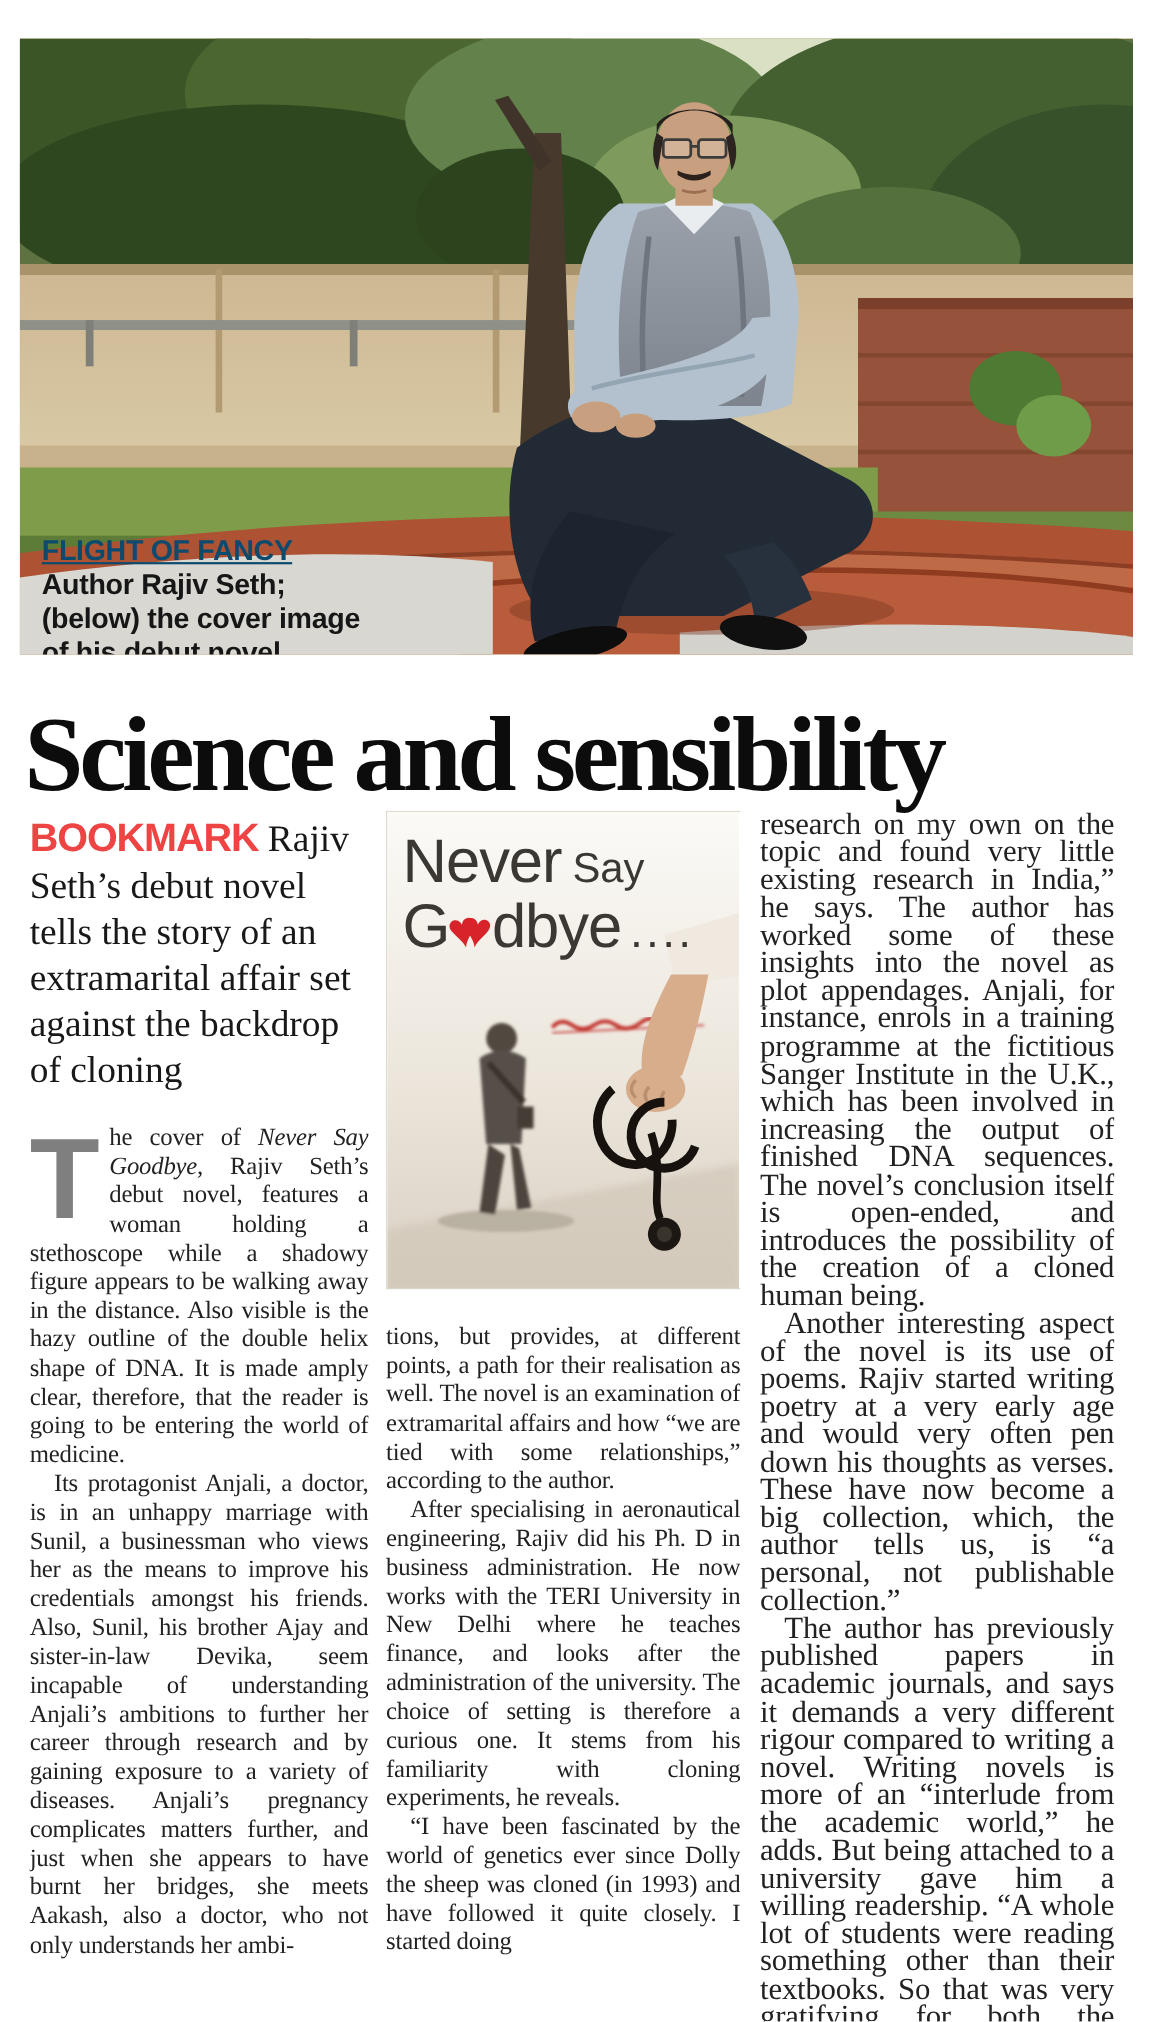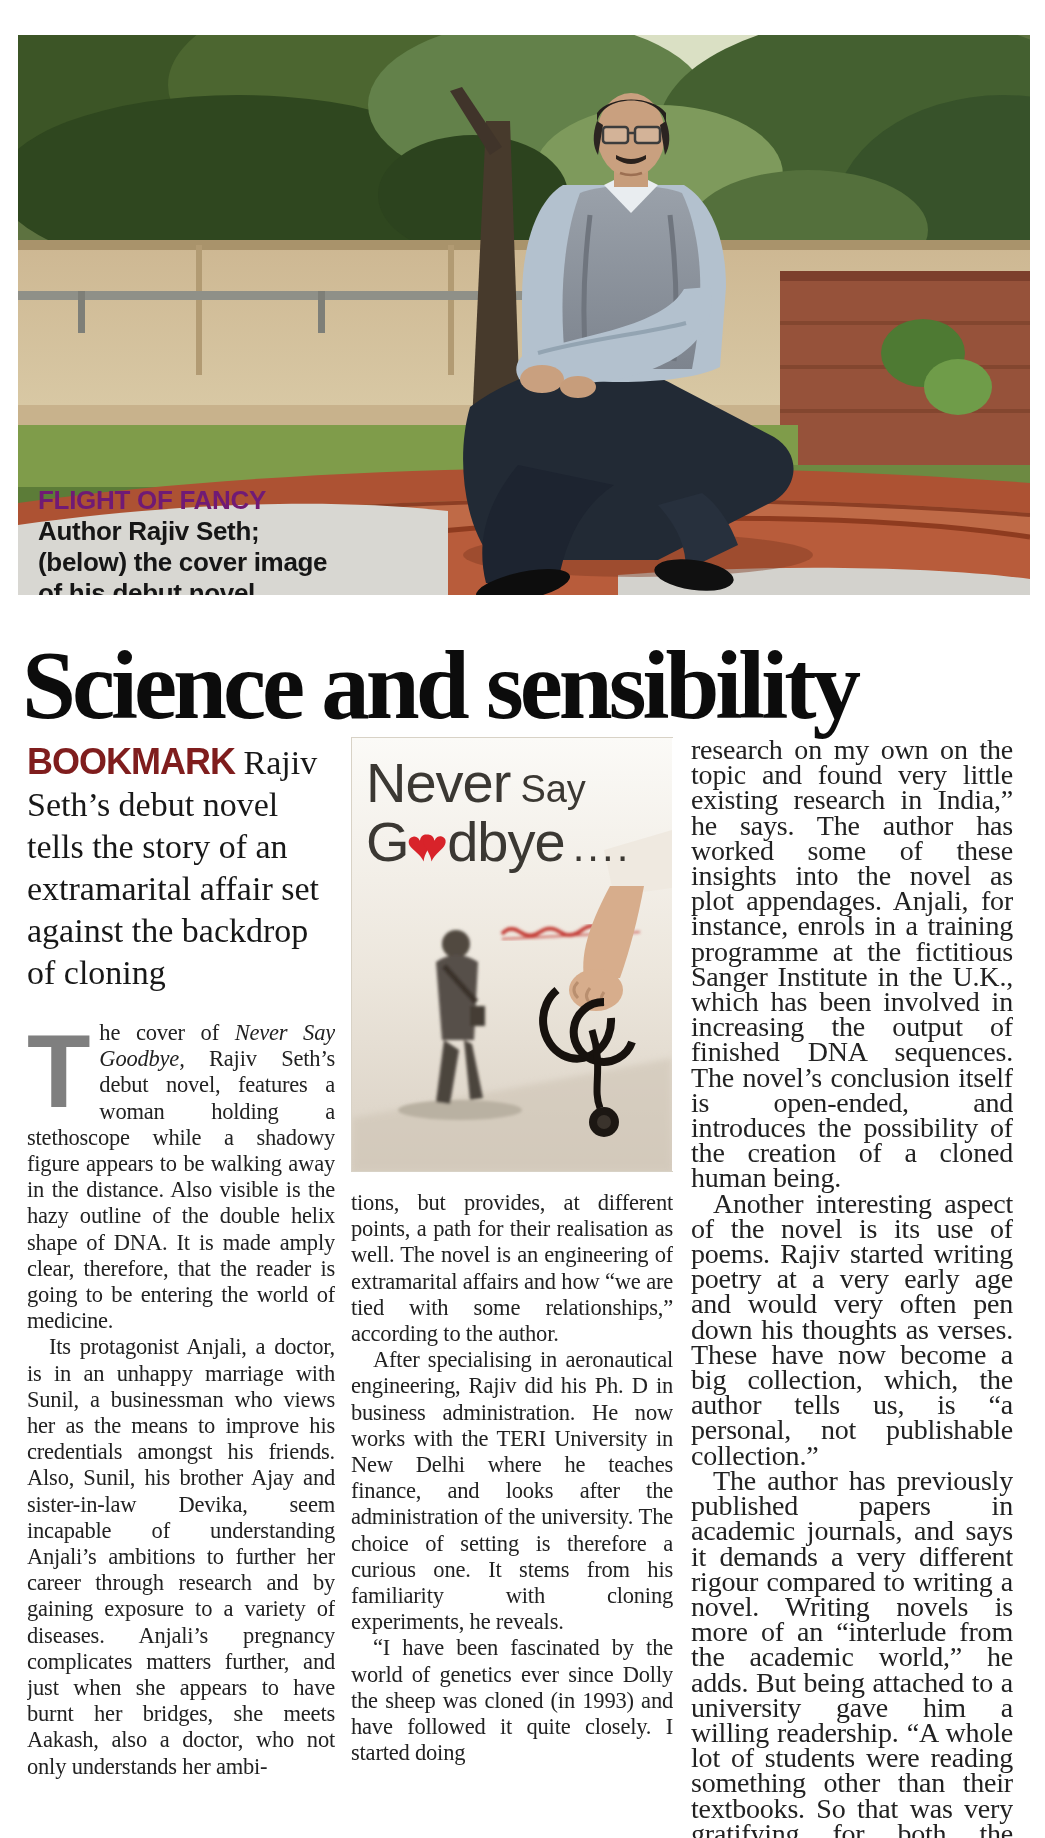--- a/index.html
+++ b/index.html
@@ -5,51 +5,51 @@
   html,body{margin:0;padding:0;background:#ffffff;}
   .page{position:relative;width:1045px;height:1838px;background:#fff;overflow:hidden;
         font-family:"Liberation Serif",serif;color:#1c1c1c;}
 
   
   .photo{position:absolute;left:18px;top:35px;width:1012px;height:560px;overflow:hidden;background:#c8b28c;}
   .photo svg{display:block;}
   .caption{position:absolute;left:20px;top:450px;width:310px;
            font-family:"Liberation Sans",sans-serif;font-weight:700;
            font-size:26px;line-height:31px;color:#161616;letter-spacing:-.3px;}
-  .caption .kicker{color:#701a75;}
+  .caption .kicker{color:#0c4a6e;text-decoration:underline;}
 
   
   .headline{position:absolute;left:22px;top:592px;width:1010px;
             font-family:"Liberation Serif",serif;font-weight:700;
             font-size:97px;line-height:108px;letter-spacing:-4px;color:#0c0c0c;white-space:nowrap;margin-top:40px;}
 
   
   .columns{position:absolute;left:27px;top:737px;width:992px;height:1101px;
            display:flex;overflow:hidden;}
   .col{overflow:hidden;}
   .col1{width:308px;margin-right:16px;}
   .col2{width:322px;margin-right:18px;}
   .col3{width:322px;}
 
   .intro{font-size:34px;line-height:42px;color:#181818;margin:4px 0 26px 0;}
   .intro .kicker{font-family:"Liberation Sans",sans-serif;font-weight:700;
-                 color:#7f1d1d;font-size:36px;letter-spacing:-1px;}
+                 color:#ef4444;font-size:36px;letter-spacing:-1px;}
 
   .body p{margin:0;text-align:justify;font-size:22.5px;line-height:26.2px;
           color:#222;letter-spacing:-.2px;}
   .col3 .body p{font-size:28px;line-height:25.2px;}
   .body p.indent{text-indent:22px;}
   .dropcap{float:left;font-family:"Liberation Sans",sans-serif;font-weight:700;
            font-size:104px;line-height:86px;color:#7f7f7f;margin:8px 9px 0 0;}
 
   .byline{margin-top:10px;text-align:right;font-family:"Liberation Sans",sans-serif;
           font-weight:700;font-size:26px;line-height:34px;letter-spacing:2px;color:#b91c1c;}
 
   
-  .book-cover{position:relative;width:374px;height:435px;margin:0 0 18px 0;
+  .book-cover{position:relative;width:374px;height:435px;margin:0 0 30px 0;
               border:1px solid #d8d2c6;box-sizing:border-box;overflow:hidden;padding-left:30px;}
   .book-cover svg{position:absolute;left:0;top:0;}
   .cover-title{position:absolute;left:14px;top:12px;width:300px;
                font-family:"Liberation Sans",sans-serif;color:#3b3833;}
   .cover-line1 .w1{font-size:56px;letter-spacing:-1px;}
   .cover-line1 .w2{font-size:38px;margin-left:10px;}
   .cover-line2{margin-top:-6px;white-space:nowrap;}
   .cover-line2 .g,.cover-line2 .tail{font-size:56px;letter-spacing:-1px;}
   .heart{display:inline-block;color:#d8232a;font-size:46px;line-height:1;}
   .heart.h1{transform:rotate(-10deg);margin:0 -6px 0 -2px;}
@@ -227,21 +227,21 @@
         <div class="cover-title">
           <div class="cover-line1">
             <span class="w1">Never</span><span class="w2">Say</span>
           </div>
           <div class="cover-line2">
             <span class="g">G</span><span class="heart h1">♥</span><span class="heart h2">♥</span><span class="tail">dbye</span><span class="dots">....</span>
           </div>
         </div>
       </div>
       <div class="body">
-        <p>tions, but provides, at different points, a path for their realisation as well. The novel is an engineering of extramarital affairs and how “we are tied with some relationships,” according to the author.</p>
+        <p>tions, but provides, at different points, a path for their realisation as well. The novel is an examination of extramarital affairs and how “we are tied with some relationships,” according to the author.</p>
         <p class="indent">After specialising in aeronautical engineering, Rajiv did his Ph. D in business administration. He now works with the TERI University in New Delhi where he teaches finance, and looks after the administration of the university. The choice of setting is therefore a curious one. It stems from his familiarity with cloning experiments, he reveals.</p>
         <p class="indent">“I have been fascinated by the world of genetics ever since Dolly the sheep was cloned (in 1993) and have followed it quite closely. I started doing</p>
       </div>
     </div>
 
     <div class="col col3">
       <div class="body">
         <p>research on my own on the topic and found very little existing research in India,” he says. The author has worked some of these insights into the novel as plot appendages. Anjali, for instance, enrols in a training programme at the fictitious Sanger Institute in the U.K., which has been involved in increasing the output of finished DNA sequences. The novel’s conclusion itself is open-ended, and introduces the possibility of the creation of a cloned human being.</p>
         <p class="indent">Another interesting aspect of the novel is its use of poems. Rajiv started writing poetry at a very early age and would very often pen down his thoughts as verses. These have now become a big collection, which, the author tells us, is “a personal, not publishable collection.”</p>
         <p class="indent">The author has previously published papers in academic journals, and says it demands a very different rigour compared to writing a novel. Writing novels is more of an “interlude from the academic world,” he adds. But being attached to a university gave him a willing readership. “A whole lot of students were reading something other than their textbooks. So that was very gratifying for both the parties,” he laughs.</p>

